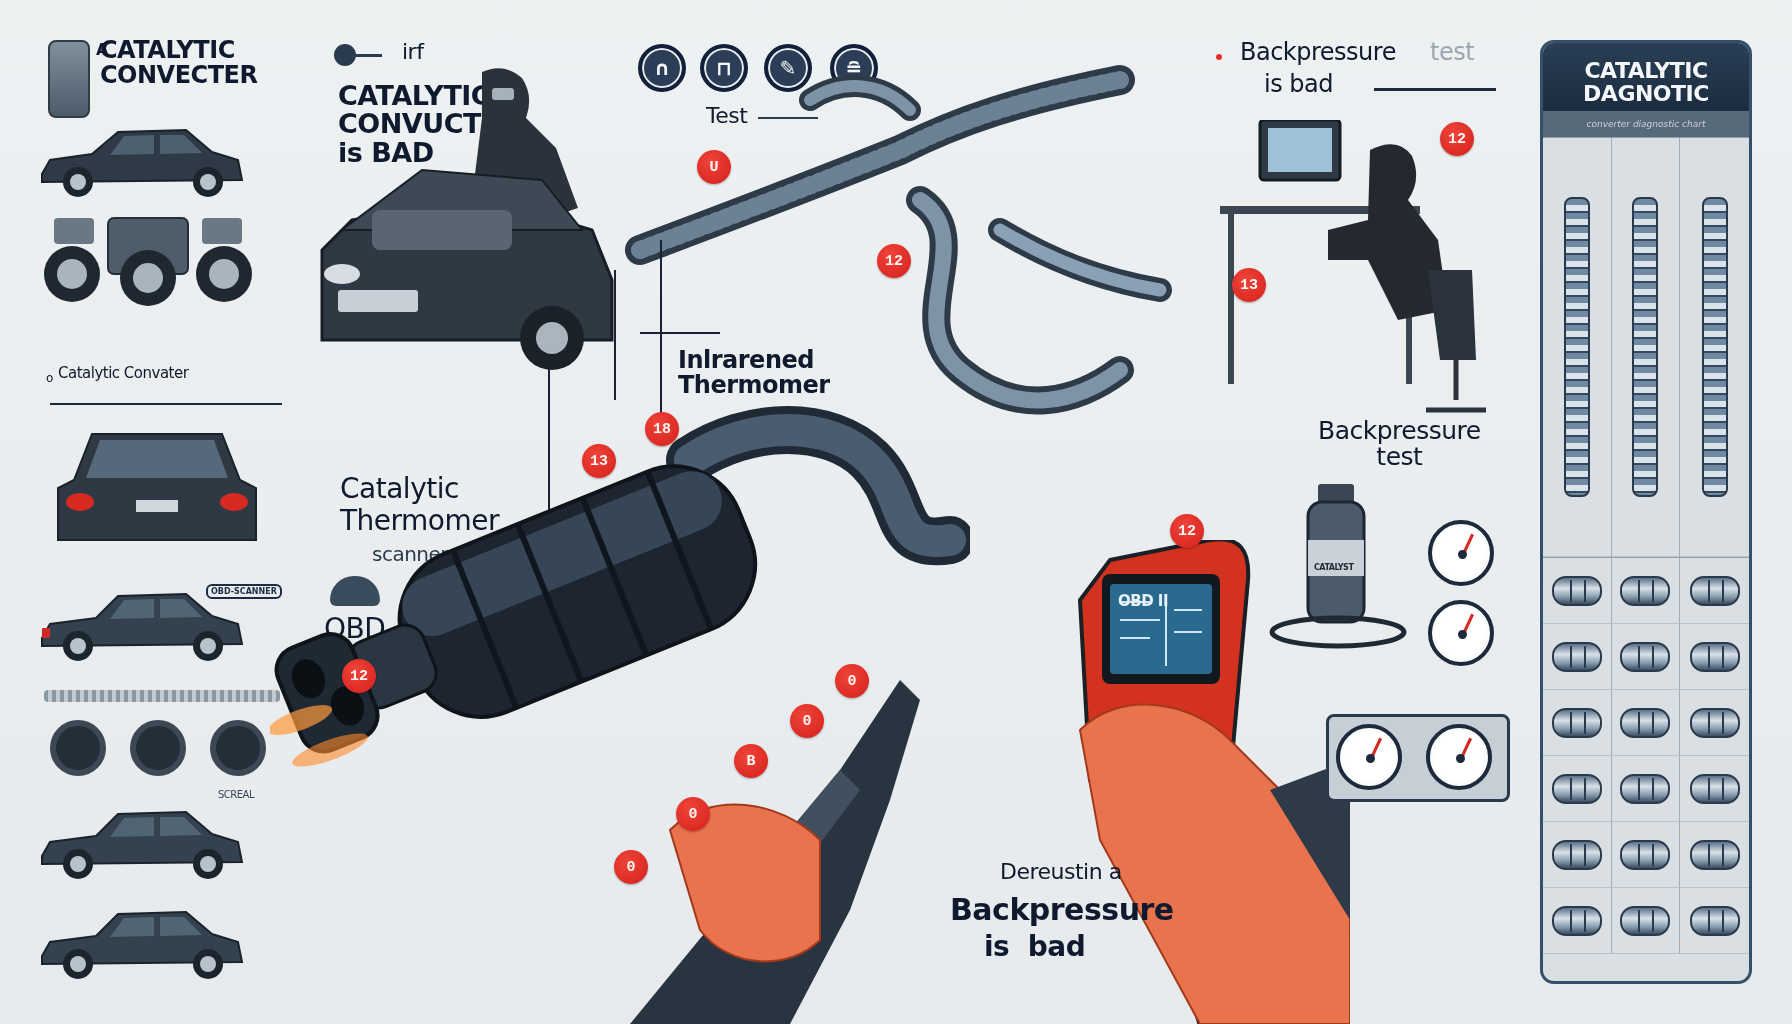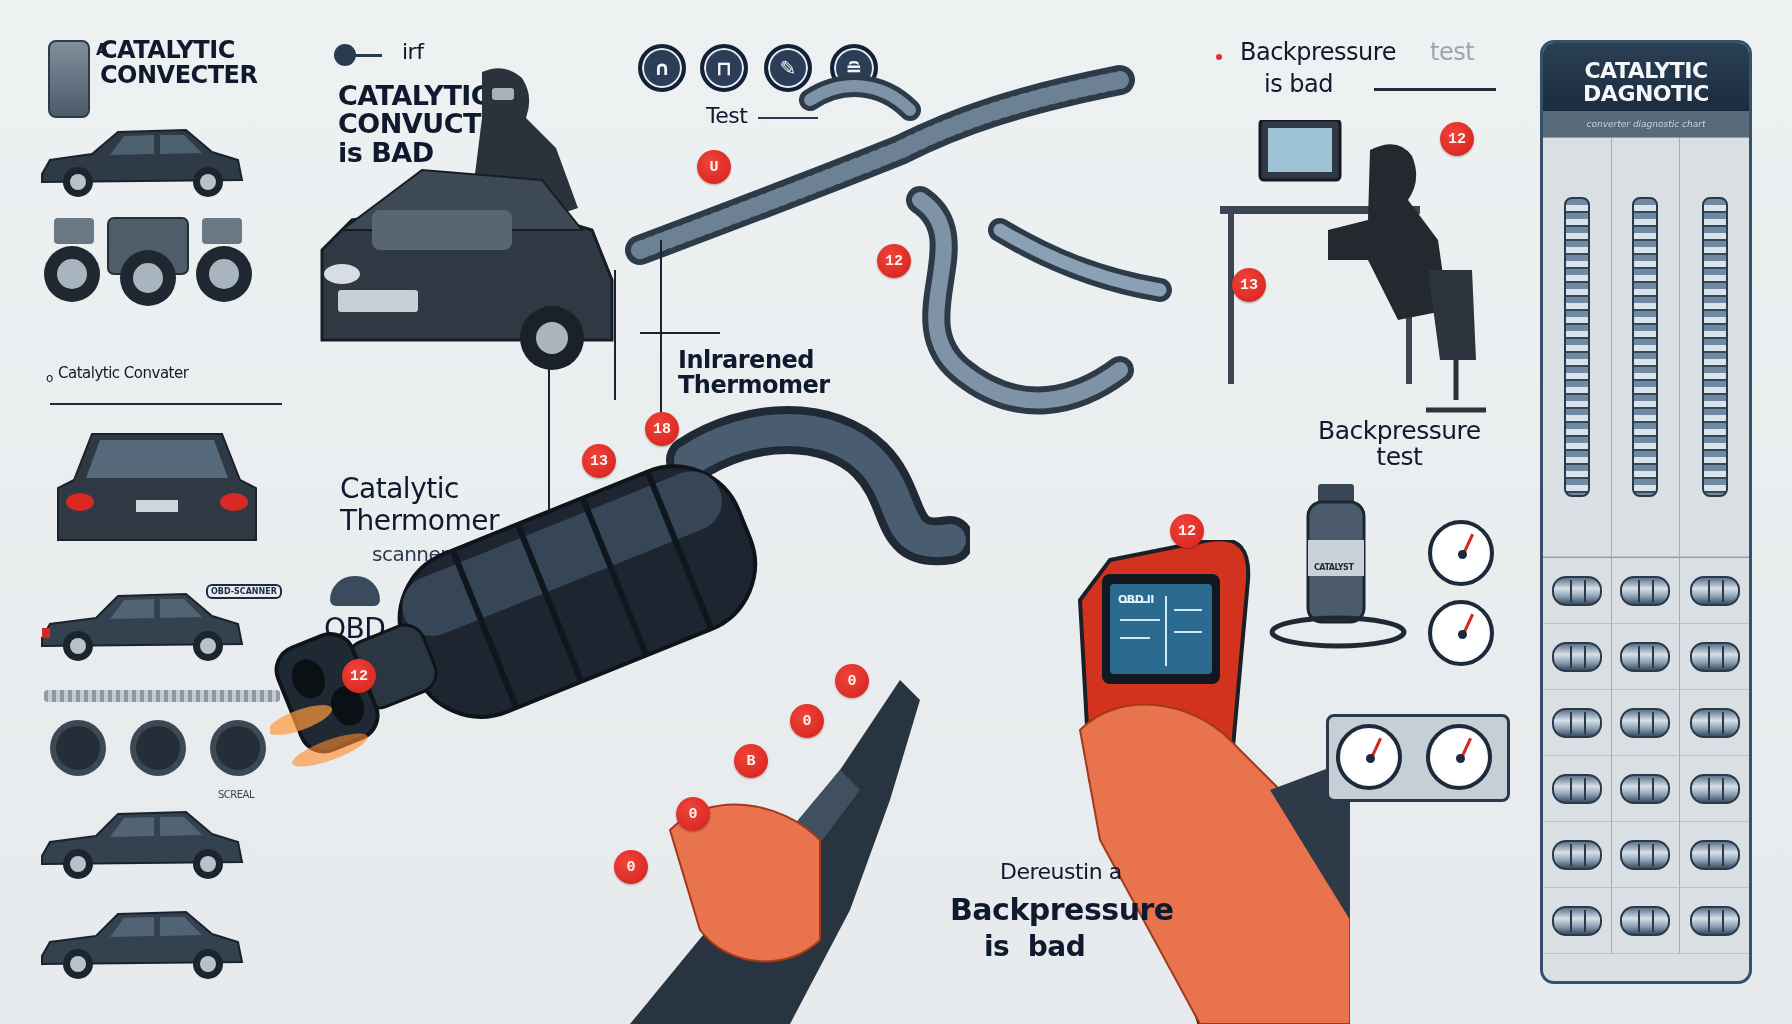--- a/index.html
+++ b/index.html
@@ -301,21 +301,21 @@
       <line x1="70" y1="80" x2="110" y2="80"></line>
     <line x1="70" y1="98" x2="100" y2="98"></line>
       <line x1="116" y1="56" x2="116" y2="126"></line>
     <line x1="124" y1="70" x2="152" y2="70"></line>
       <line x1="124" y1="92" x2="152" y2="92"></line>
   </g>
   <path d="M120 330 L130 420 L150 484" fill="none" stroke="#111820" stroke-width="5"></path>
   <path d="M30 190 C70 150, 140 160, 180 200 L240 260 L300 300 L300 484 L150 484 L50 300 Z" fill="#e8734c" stroke="#a2391c" stroke-width="2"></path>
   <path d="M220 250 L300 220 L300 380 Z" fill="#2e3a47"></path>
 </svg>
-<div class="label" style="left:1118px;top:594px;font-size:11px;color:#e6f2fb;font-weight:bold;">OBD II</div>
+<div class="label" style="left:1118px;top:594px;font-size:15px;color:#e6f2fb;font-weight:bold;">OBD II</div>
 
 <div class="label" style="left:1000px;top:860px;font-size:22px;">Dereustin a</div>
 <div class="label" style="left:950px;top:894px;font-size:30px;font-weight:bold;">Backpressure</div>
 <div class="label" style="left:984px;top:932px;font-size:28px;font-weight:bold;white-space:pre;">is  bad</div>
 
 <svg class="abs" style="left:1210px;top:120px;" width="280" height="300" viewBox="0 0 280 300">
   <rect x="50" y="0" width="80" height="60" rx="4" fill="#2f3a46" stroke="#141b22" stroke-width="3"></rect>
   <rect x="58" y="8" width="64" height="44" fill="#9fc3d6"></rect>
   <rect x="10" y="86" width="200" height="8" fill="#3b4652"></rect>
   <rect x="18" y="94" width="6" height="170" fill="#3b4652"></rect>

